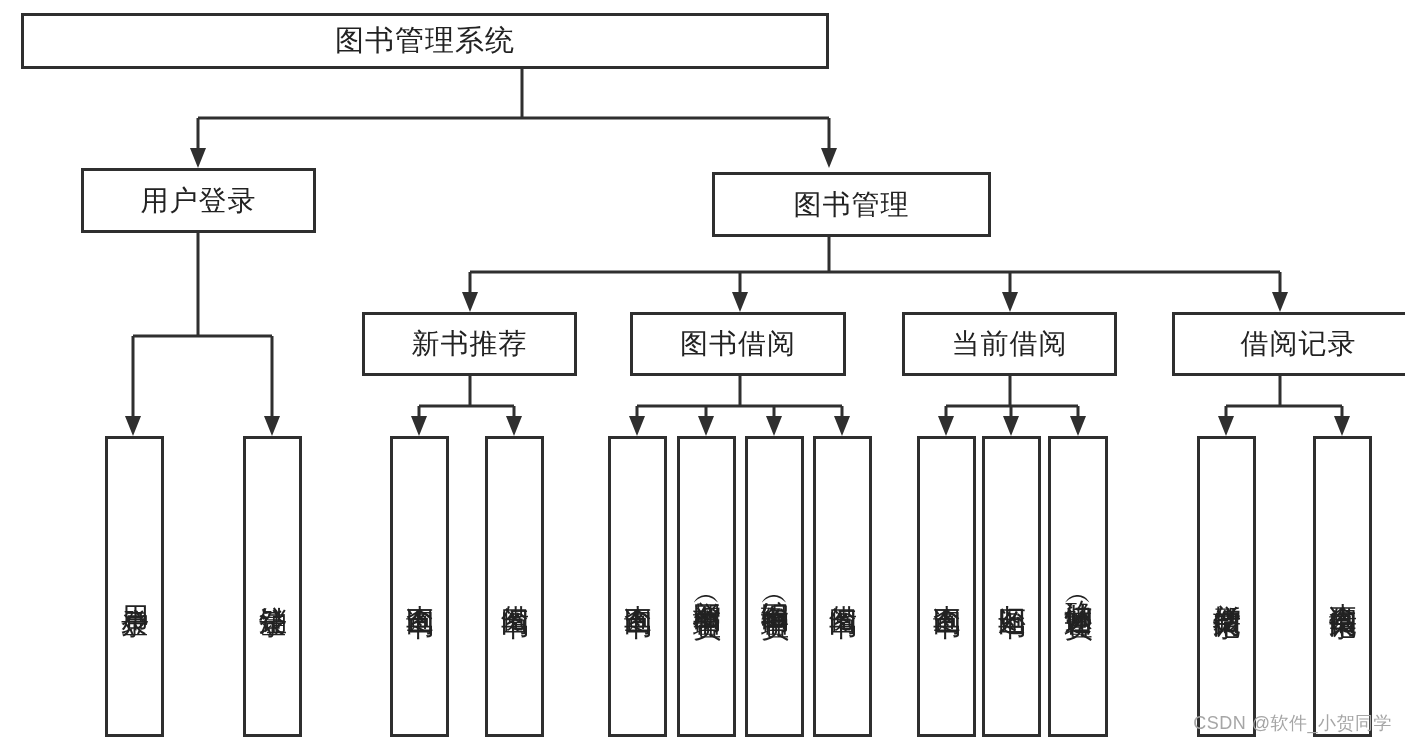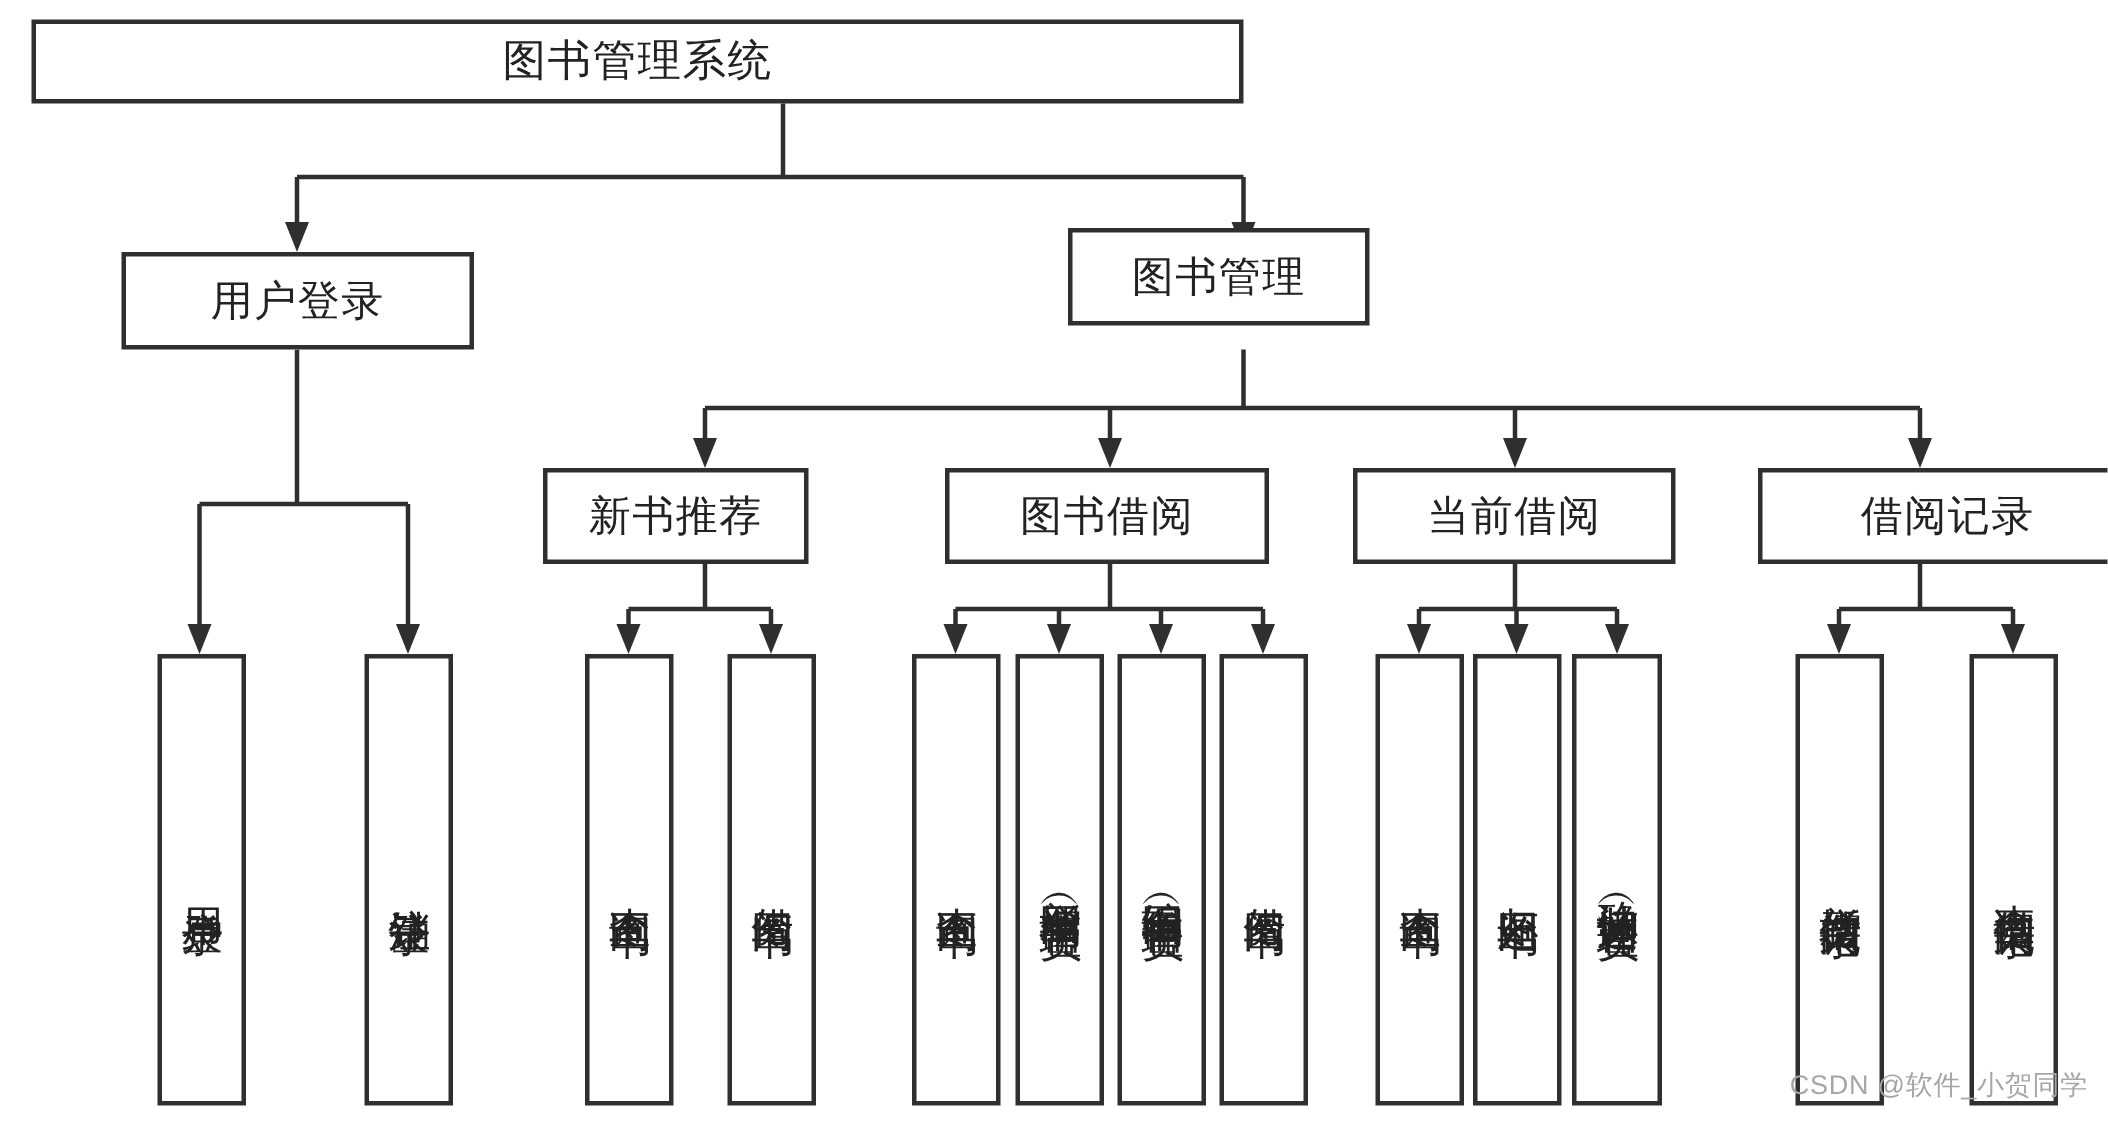--- a/index.html
+++ b/index.html
@@ -113,25 +113,25 @@
     </g>
   </svg>
 
   <div class="node h root" style="left:21px;top:13px;width:808px;height:56px">
     <span>图书管理系统</span>
   </div>
 
   <div class="node h" style="left:81px;top:168px;width:235px;height:65px">
     <span>用户登录</span>
   </div>
-  <div class="node h" style="left:712px;top:152px;width:201px;height:65px">
+  <div class="node h" style="left:712px;top:172px;width:279px;height:65px">
     <span>图书管理</span>
   </div>
 
-  <div class="node h" style="left:362px;top:312px;width:177px;height:64px">
+  <div class="node h" style="left:362px;top:312px;width:215px;height:64px">
     <span>新书推荐</span>
   </div>
   <div class="node h" style="left:630px;top:312px;width:216px;height:64px">
     <span>图书借阅</span>
   </div>
   <div class="node h" style="left:902px;top:312px;width:215px;height:64px">
     <span>当前借阅</span>
   </div>
   <div class="node h" style="left:1172px;top:312px;width:253px;height:64px">
     <span>借阅记录</span>

